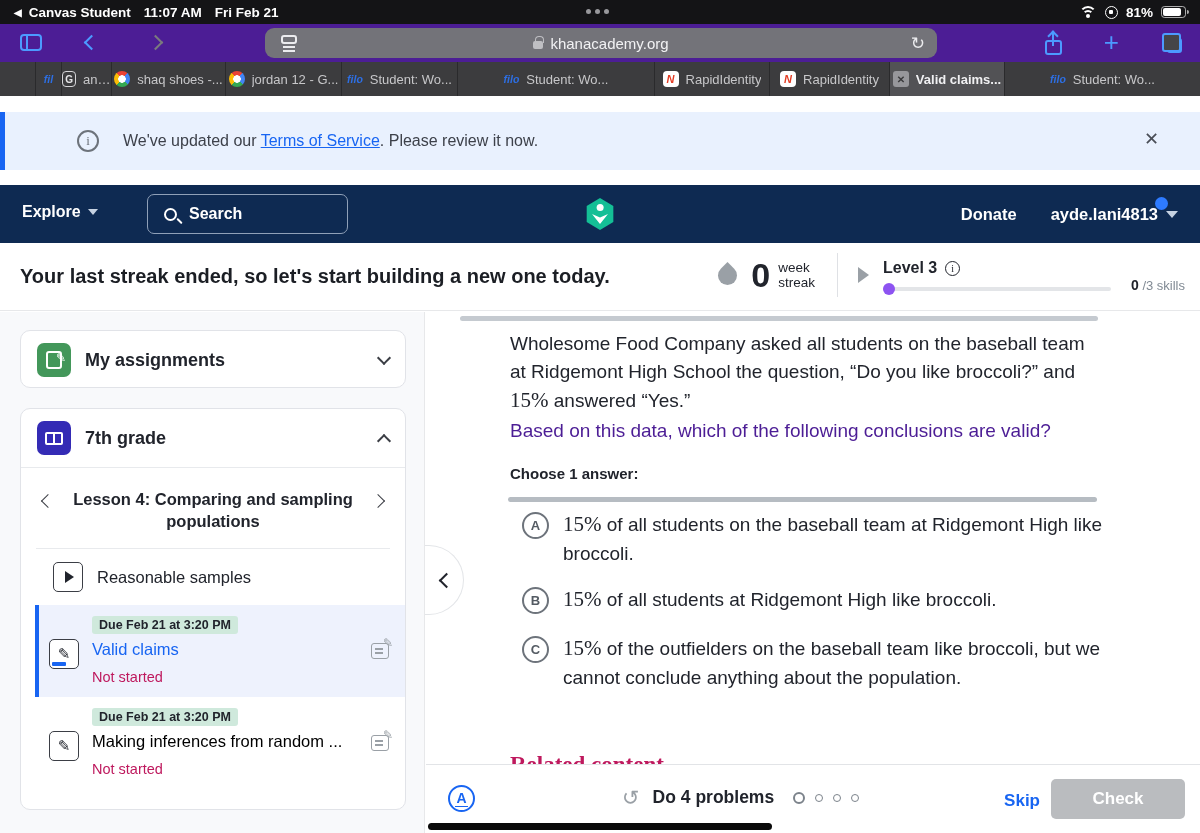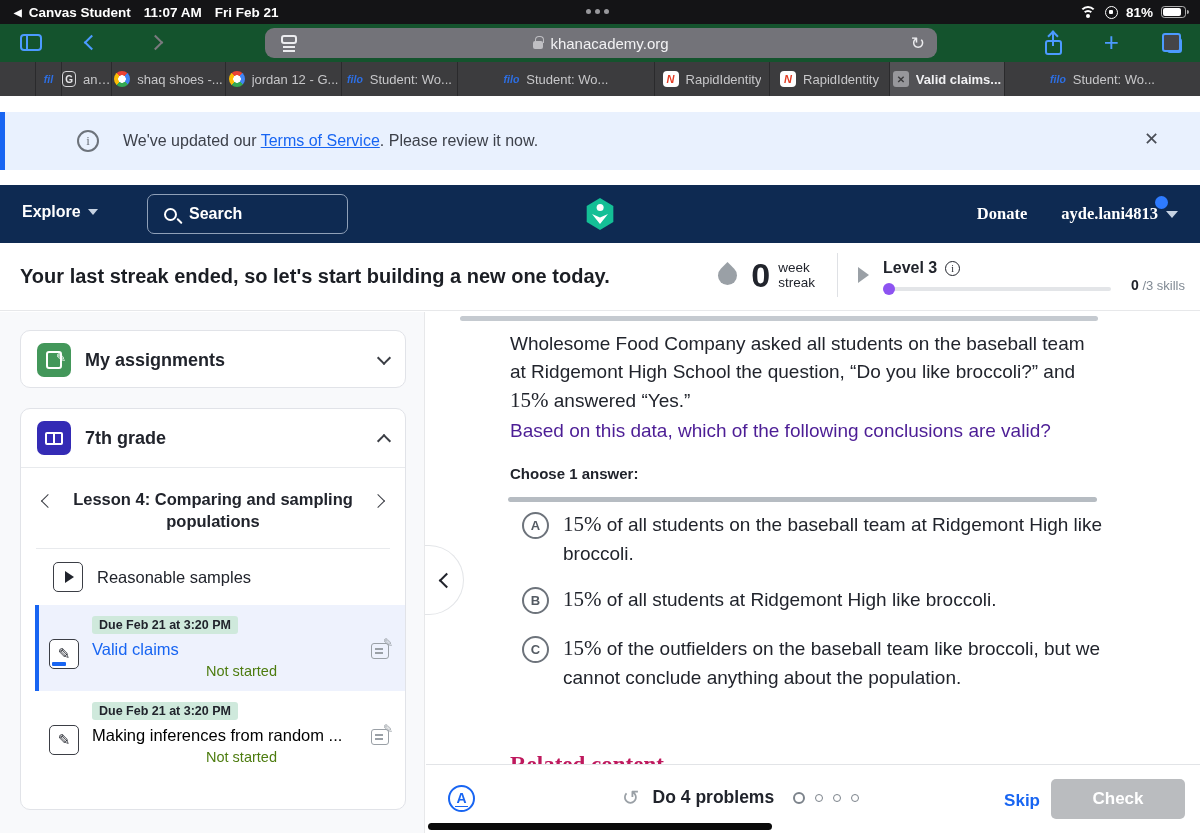--- a/index.html
+++ b/index.html
@@ -22,21 +22,21 @@
   .ic-wifi .w1 { width:18px; height:18px; top:0; }
   .ic-wifi .w2 { width:11px; height:11px; top:4px; }
   .ic-wifi .w3 { width:4px; height:4px; top:8px; background:#fff; border:none; border-radius:50%; }
   .ic-rotlock { width:13px; height:13px; border:1.6px solid #fff; border-radius:50%; position:relative; }
   .ic-rotlock::before { content:''; position:absolute; left:3px; top:3px; width:4px; height:4px; background:#fff; border-radius:1px; }
   .ic-batt { width:25px; height:12px; border:1.5px solid rgba(255,255,255,.65); border-radius:3.5px; position:relative; }
   .ic-batt::before { content:''; position:absolute; left:1px; top:1px; bottom:1px; width:80%; background:#fff; border-radius:2px; }
   .ic-batt::after { content:''; position:absolute; right:-4px; top:3px; width:2px; height:4px; background:rgba(255,255,255,.65); border-radius:0 2px 2px 0; }
 
   
-  .toolbar { top:24px; left:0; width:1200px; height:38px; background:#14532d; }
+  .toolbar { top:24px; left:0; width:1200px; height:38px; background:#4c1d95; }
   .ic-sidebar { position:absolute; left:20px; top:10px; width:22px; height:17px; border:2px solid #4c9aff; border-radius:4px; }
   .ic-sidebar::before { content:''; position:absolute; left:4px; top:0; bottom:0; width:2px; background:#4c9aff; }
   .chev { display:inline-block; width:11px; height:11px; border-left:2.5px solid #4c9aff; border-bottom:2.5px solid #4c9aff; }
   .chev.back { position:absolute; left:86px; top:13px; transform:rotate(45deg); }
   .chev.fwd  { position:absolute; left:150px; top:13px; transform:rotate(225deg); border-color:#7a7a7e; }
   .addr-pill { position:absolute; left:265px; top:4px; width:672px; height:30px; background:#737379; border-radius:9px; color:#f2f2f4; }
   .ic-pg { position:absolute; left:16px; top:7px; width:16px; height:9px; border:2px solid #ececef; border-radius:3px; }
   .ic-pg::before { content:''; position:absolute; left:-0px; top:9px; width:12px; height:2px; background:#ececef; box-shadow:0 4px 0 #ececef; }
   .addr-center { position:absolute; left:0; right:0; top:0; bottom:0; display:flex; align-items:center; justify-content:center; gap:7px; font-size:15px; }
   .ic-lock { position:relative; width:10px; height:8px; background:#bfbfc3; border-radius:2px; margin-top:4px; }
@@ -82,21 +82,21 @@
   .tri-down { width:0; height:0; border-left:5px solid transparent; border-right:5px solid transparent; border-top:6px solid #c6d2e2; }
   .search-btn { position:absolute; left:147px; top:9px; width:201px; height:40px; border:1px solid #8fa0b8; border-radius:7px;
     display:flex; align-items:center; gap:12px; padding-left:16px; font-size:16px; font-weight:700; }
   .ic-mag { position:relative; width:13px; height:13px; border:2px solid #fff; border-radius:50%; }
   .ic-mag::after { content:''; position:absolute; left:10px; top:10px; width:7px; height:2px; background:#fff; transform:rotate(45deg); border-radius:1px; }
   .brand { position:absolute; left:50%; top:13px; transform:translateX(-50%); display:flex; align-items:center; gap:10px; font-size:20px; font-weight:800;flex-direction:column; }
   .ka-logo { width:29px; height:32px; background:#14bf96; clip-path:polygon(50% 0,96% 25%,96% 75%,50% 100%,4% 75%,4% 25%); position:relative; }
   .ka-logo::before { content:''; position:absolute; top:6px; left:50%; transform:translateX(-50%); width:7px; height:7px; border-radius:50%; background:#fff; }
   .ka-logo::after { content:''; position:absolute; bottom:6px; left:50%; transform:translateX(-50%); width:16px; height:10px; background:#fff;
     clip-path:polygon(0 0, 50% 100%, 100% 0, 50% 35%); }
-  .hdr-right { position:absolute; right:18px; top:0; height:58px; display:flex; align-items:center; gap:34px; font-size:16.5px; font-weight:700;font-family:Liberation Serif, serif; }
+  .hdr-right { position:absolute; right:18px; top:0; height:58px; display:flex; align-items:center; gap:34px; font-size:16.5px; font-weight:700; }
   .user-wrap { position:relative; display:flex; align-items:center; gap:8px; padding-right:4px; }
   .notif-dot { position:absolute; top:-8px; right:14px; width:13px; height:13px; border-radius:50%; background:#2e7bff; }
   .tri-down2 { width:0; height:0; border-left:6px solid transparent; border-right:6px solid transparent; border-top:7px solid #c6d2e2; }
 
   
   .streak-bar { top:243px; left:0; width:1200px; height:68px; background:#fff; border-bottom:1px solid #e7e8ea; }
   .streak-msg { position:absolute; left:20px; top:22px; font-size:20px; font-weight:700; color:#1b1e24; }
   .streak-right { position:absolute; right:15px; top:10px; display:flex; align-items:center; }
   .ic-drop { width:19px; height:19px; background:#9aa0a6; border-radius:0 50% 50% 50%; transform:rotate(45deg); margin-right:14px; }
   .streak-zero { font-size:34px; font-weight:800; color:#21242c; margin-right:8px; }
@@ -144,21 +144,21 @@
   .item-label { font-size:16.5px; color:#21242c; }
   .asg-row { position:relative; display:flex; gap:13px; margin-left:14px; padding:10px 14px 12px 14px; }
   .asg-row.active { background:#eef2fd; border-left:4px solid #1865f2; padding-left:10px; }
   .asg-icon-col { margin-top:24px; }
   .ic-pencil { font-size:15px; color:#21242c; font-style:normal; }
   .prog-underline { position:absolute; left:2px; bottom:2px; width:14px; height:4px; background:#1865f2; border-radius:1px; }
   .asg-text { flex:1; min-width:0; }
   .due-badge { display:inline-block; background:#cfe9dc; border-radius:3px; padding:2px 7px; font-size:12.5px; font-weight:800; color:#21242c; }
   .asg-title { margin-top:6px; font-size:16.5px; white-space:nowrap; overflow:hidden; }
   .asg-title.link { color:#1865f2; }
-  .asg-status { margin-top:4px; font-size:14.5px; color:#4d7c0f;text-align:center; }
+  .asg-status { margin-top:10px; font-size:14.5px; color:#be185d; }
   .ic-note { position:absolute; right:16px; top:38px; width:18px; height:16px; border:1.6px solid #9aa0a6; border-radius:3px; }
   .ic-note::before { content:''; position:absolute; left:3px; top:4px; width:8px; height:1.6px; background:#9aa0a6; box-shadow:0 4px 0 #9aa0a6; }
   .ic-note::after { content:'✎'; position:absolute; right:-5px; top:-8px; color:#9aa0a6; font-size:12px; }
 
   
   .collapse-btn { position:absolute; left:425px; top:545px; width:39px; height:70px; background:#fff; border:1px solid #e3e5e8; border-left:none;
     border-radius:0 35px 35px 0; display:flex; align-items:center; justify-content:center; z-index:5; }
   .collapse-btn .nc { width:11px; height:11px; border-left:2px solid #21242c; border-bottom:2px solid #21242c; transform:rotate(45deg); margin-left:4px; }
 
   

